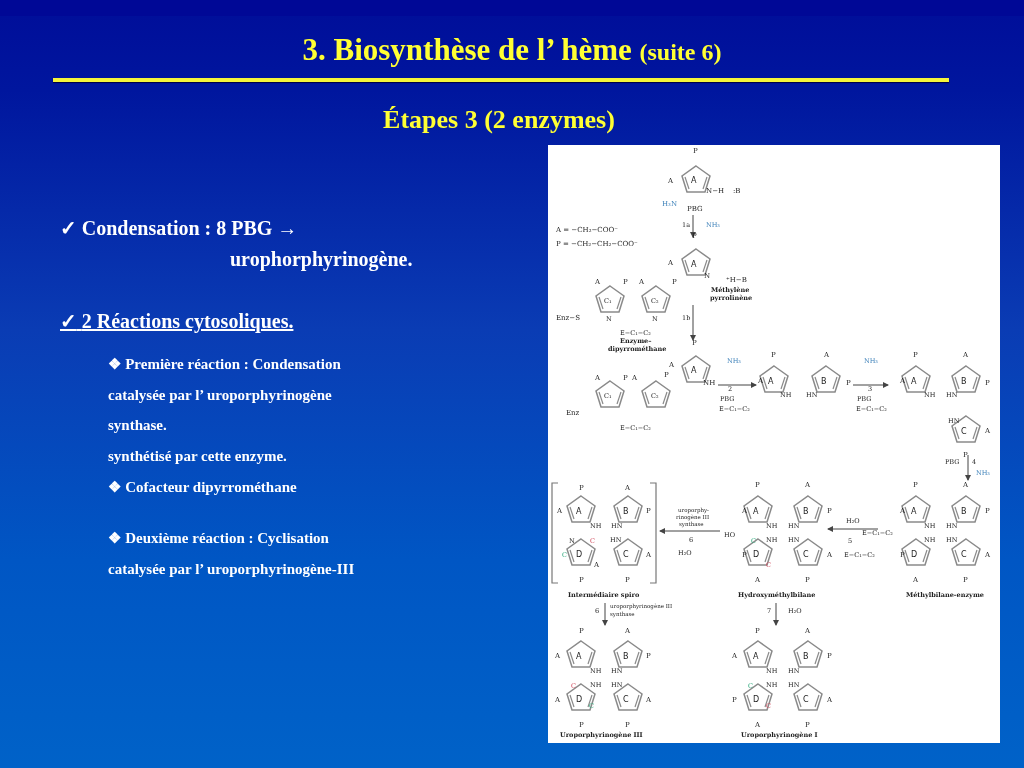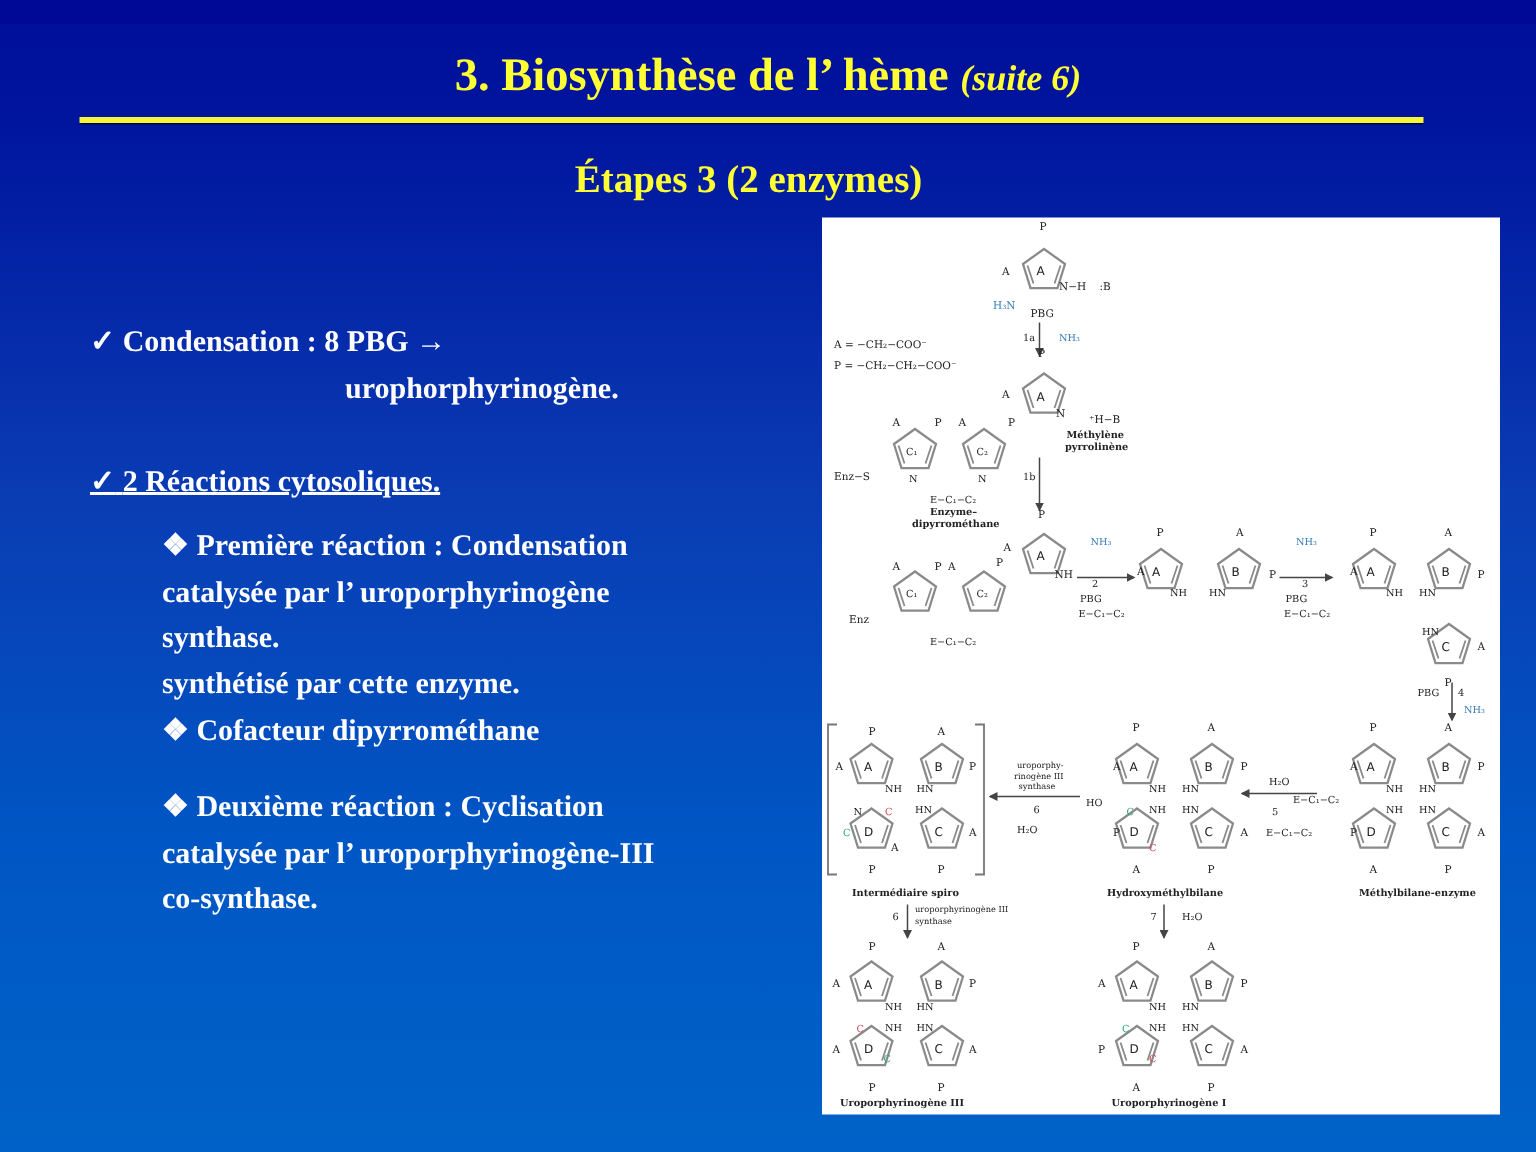--- a/index.html
+++ b/index.html
@@ -9,32 +9,32 @@
     font-family: "Liberation Serif", "DejaVu Serif", serif;
   }
   .title-bar {
     position: absolute; left: 0; top: 0; width: 1024px; height: 16px;
     background: #000896;
   }
   .title {
     position: absolute; left: 0; top: 30px; width: 1024px; text-align: center;
     color: #ffff33; font-weight: bold; font-size: 31px; line-height: 40px;
   }
-  .title .suite { font-size: 24px; font-style: italic; }
+  .title .suite { font-size: 24px; }
   .title-rule {
     position: absolute; left: 53px; top: 78px; width: 896px; height: 4px;
     background: #f5f53a; box-shadow: 0 1px 1px #000040;
   }
   .subtitle {
     position: absolute; left: 0; top: 103px; width: 998px; text-align: center;
     color: #ffff33; font-weight: bold; font-size: 26px; line-height: 34px;
   }
   .bullets { position: absolute; left: 0; top: 0; color: #ffffff; font-weight: bold; font-size: 20px; }
   .b { position: absolute; white-space: nowrap; line-height: 30px; }
-  .sub { position: absolute; left: 108px; width: 420px; line-height: 30.5px; font-size: 20px; color: #fff; font-weight: bold; }
+  .sub { position: absolute; left: 108px; width: 420px; line-height: 30.5px; font-size: 15px; color: #fff; font-weight: bold; }
   .mark { font-weight: bold; }
   .diagram {
     position: absolute; left: 548px; top: 145px; width: 452px; height: 598px;
     background: #ffffff;
   }
   .diagram svg { position: absolute; left: 0; top: 0; }
   .diagram text { font-family: "DejaVu Serif", "Liberation Serif", serif; fill: #222; }
   .ringlbl { font-family: "DejaVu Sans", sans-serif !important; }
 </style>
 </head>
@@ -66,21 +66,20 @@
   <div>catalysée par l’ uroporphyrinogène</div>
   <div>synthase.</div>
 </div>
 <div class="sub" style="top:441px;">
   <div>synthétisé par cette enzyme.</div>
   <div><span>❖</span> <span>Cofacteur dipyrrométhane</span></div>
 </div>
 <div class="sub" style="top:523px; width:430px;">
   <div><span>❖</span> <span>Deuxième réaction : Cyclisation</span></div>
   <div>catalysée par l’ uroporphyrinogène-III</div>
-  <div>co-synthase.</div>
 </div>
 
 <div class="diagram">
   <svg width="452" height="598" viewBox="0 0 452 598">
     <defs>
       <marker id="ah" markerWidth="6" markerHeight="6" refX="5" refY="3" orient="auto">
         <path d="M0,0 L6,3 L0,6 z" fill="#444"></path>
       </marker>
 
       <g id="ring">

